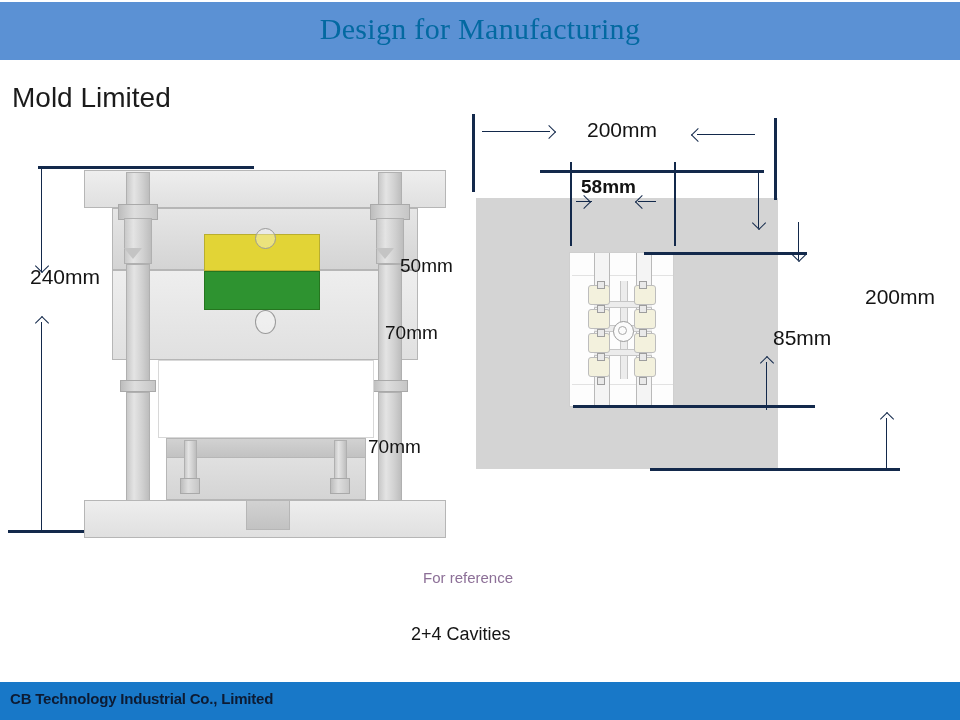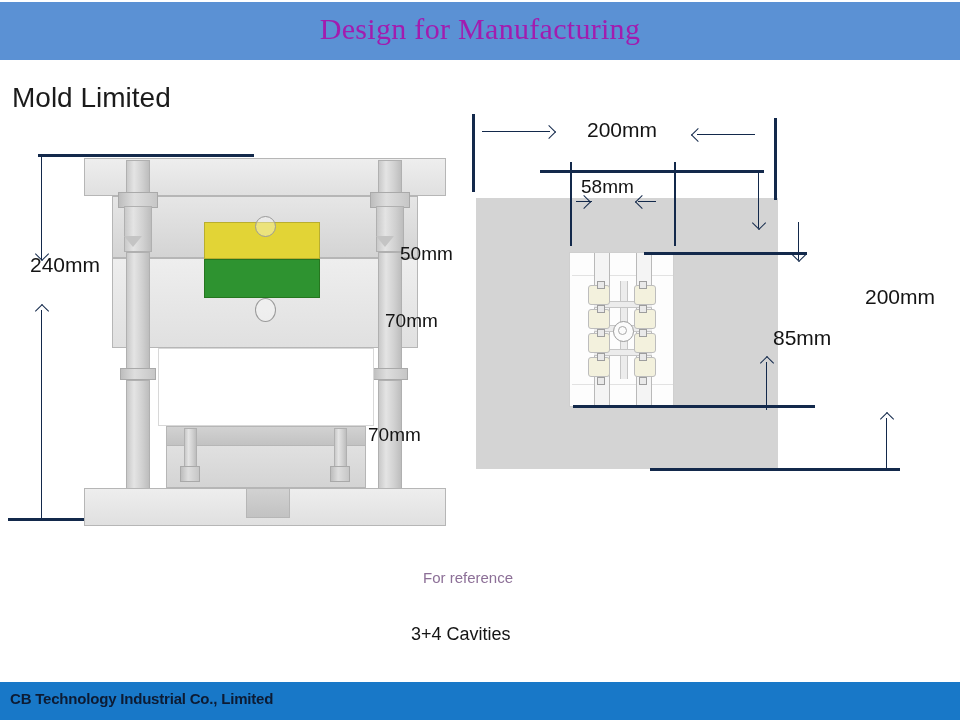--- a/index.html
+++ b/index.html
@@ -23,21 +23,21 @@
     width: 960px; height: 58px;
     background: #5b91d4;
   }
   #header-title {
     position: absolute;
     left: 0; top: 12px;
     width: 960px;
     text-align: center;
     font-size: 30px;
     font-weight: 400;
-    color: #a21caf;
+    color: #0369a1;
     font-family: "Liberation Serif", serif;
     letter-spacing: 0.3px;
   }
 
   
   #slide-title {
     position: absolute;
     left: 12px; top: 82px;
     font-size: 28px;
     font-weight: 400;
@@ -97,21 +97,21 @@
   .dim-label {
     position: absolute;
     font-size: 19px;
     color: #141414;
     white-space: nowrap;
   }
 
   
   #left-figure {
     position: absolute;
-    left: 0; top: 140px;
+    left: 0; top: 152px;
     width: 460px; height: 420px;
   }
   .mold {                
     position: absolute;
     background: linear-gradient(180deg,#e6e6e6 0%,#d4d4d4 100%);
     border: 1px solid #b6b6b6;
     box-sizing: border-box;
   }
   .mold.light { background: linear-gradient(180deg,#eeeeee 0%,#e0e0e0 100%); }
   .mold.dark  { background: linear-gradient(180deg,#d2d2d2 0%,#c2c2c2 100%); }
@@ -360,21 +360,21 @@
   <div class="dimline-v" style="left:12px; top:14px; height:78px;"></div>
   <div class="arrow-h" style="left:22px; top:31px; width:68px;"></div>
   <div class="head right" style="left:84px; top:27px;"></div>
   <div class="dim-label" style="left:127px; top:18px; font-size:21px;">200mm</div>
 
   <div class="arrow-h" style="left:237px; top:34px; width:58px;"></div>
   <div class="head left" style="left:233px; top:30px;"></div>
 
   <div class="dimline-v thin" style="left:110px; top:62px; height:84px;"></div>
   <div class="dimline-v thin" style="left:214px; top:62px; height:84px;"></div>
-  <div class="dim-label" style="left:121px; top:76px;">58mm</div>
+  <div class="dim-label" style="left:121px; top:76px;font-weight:bold;">58mm</div>
   <div class="arrow-h" style="left:116px; top:101px; width:16px;"></div>
   <div class="head right" style="left:119px; top:97px;"></div>
   <div class="arrow-h" style="left:178px; top:101px; width:18px;"></div>
   <div class="head left" style="left:177px; top:97px;"></div>
 
   <div class="dimline-v" style="left:314px; top:18px; height:82px;"></div>
   <div class="dimline-h" style="left:80px; top:70px; width:224px;"></div>
   <div class="arrow-v" style="left:298px; top:72px; height:56px;"></div>
   <div class="head down" style="left:294px; top:118px;"></div>
   <div class="dim-label" style="left:405px; top:185px; font-size:21px;">200mm</div>
@@ -385,16 +385,16 @@
   <div class="dimline-h" style="left:184px; top:152px; width:163px;"></div>
   <div class="arrow-v" style="left:338px; top:122px; height:38px;"></div>
   <div class="head down" style="left:334px; top:150px;"></div>
   <div class="dimline-h" style="left:113px; top:305px; width:242px;"></div>
   <div class="arrow-v" style="left:306px; top:262px; height:48px;"></div>
   <div class="head up" style="left:302px; top:258px;"></div>
   <div class="dim-label" style="left:313px; top:226px; font-size:21px;">85mm</div>
 </div>
 
 <div id="for-reference">For reference</div>
-<div id="cavity-note">3+4 Cavities</div>
+<div id="cavity-note">2+4 Cavities</div>
 
 <div id="footer-bar"></div>
 <div id="footer-text">CB Technology Industrial Co., Limited</div>
 
 </body></html>

